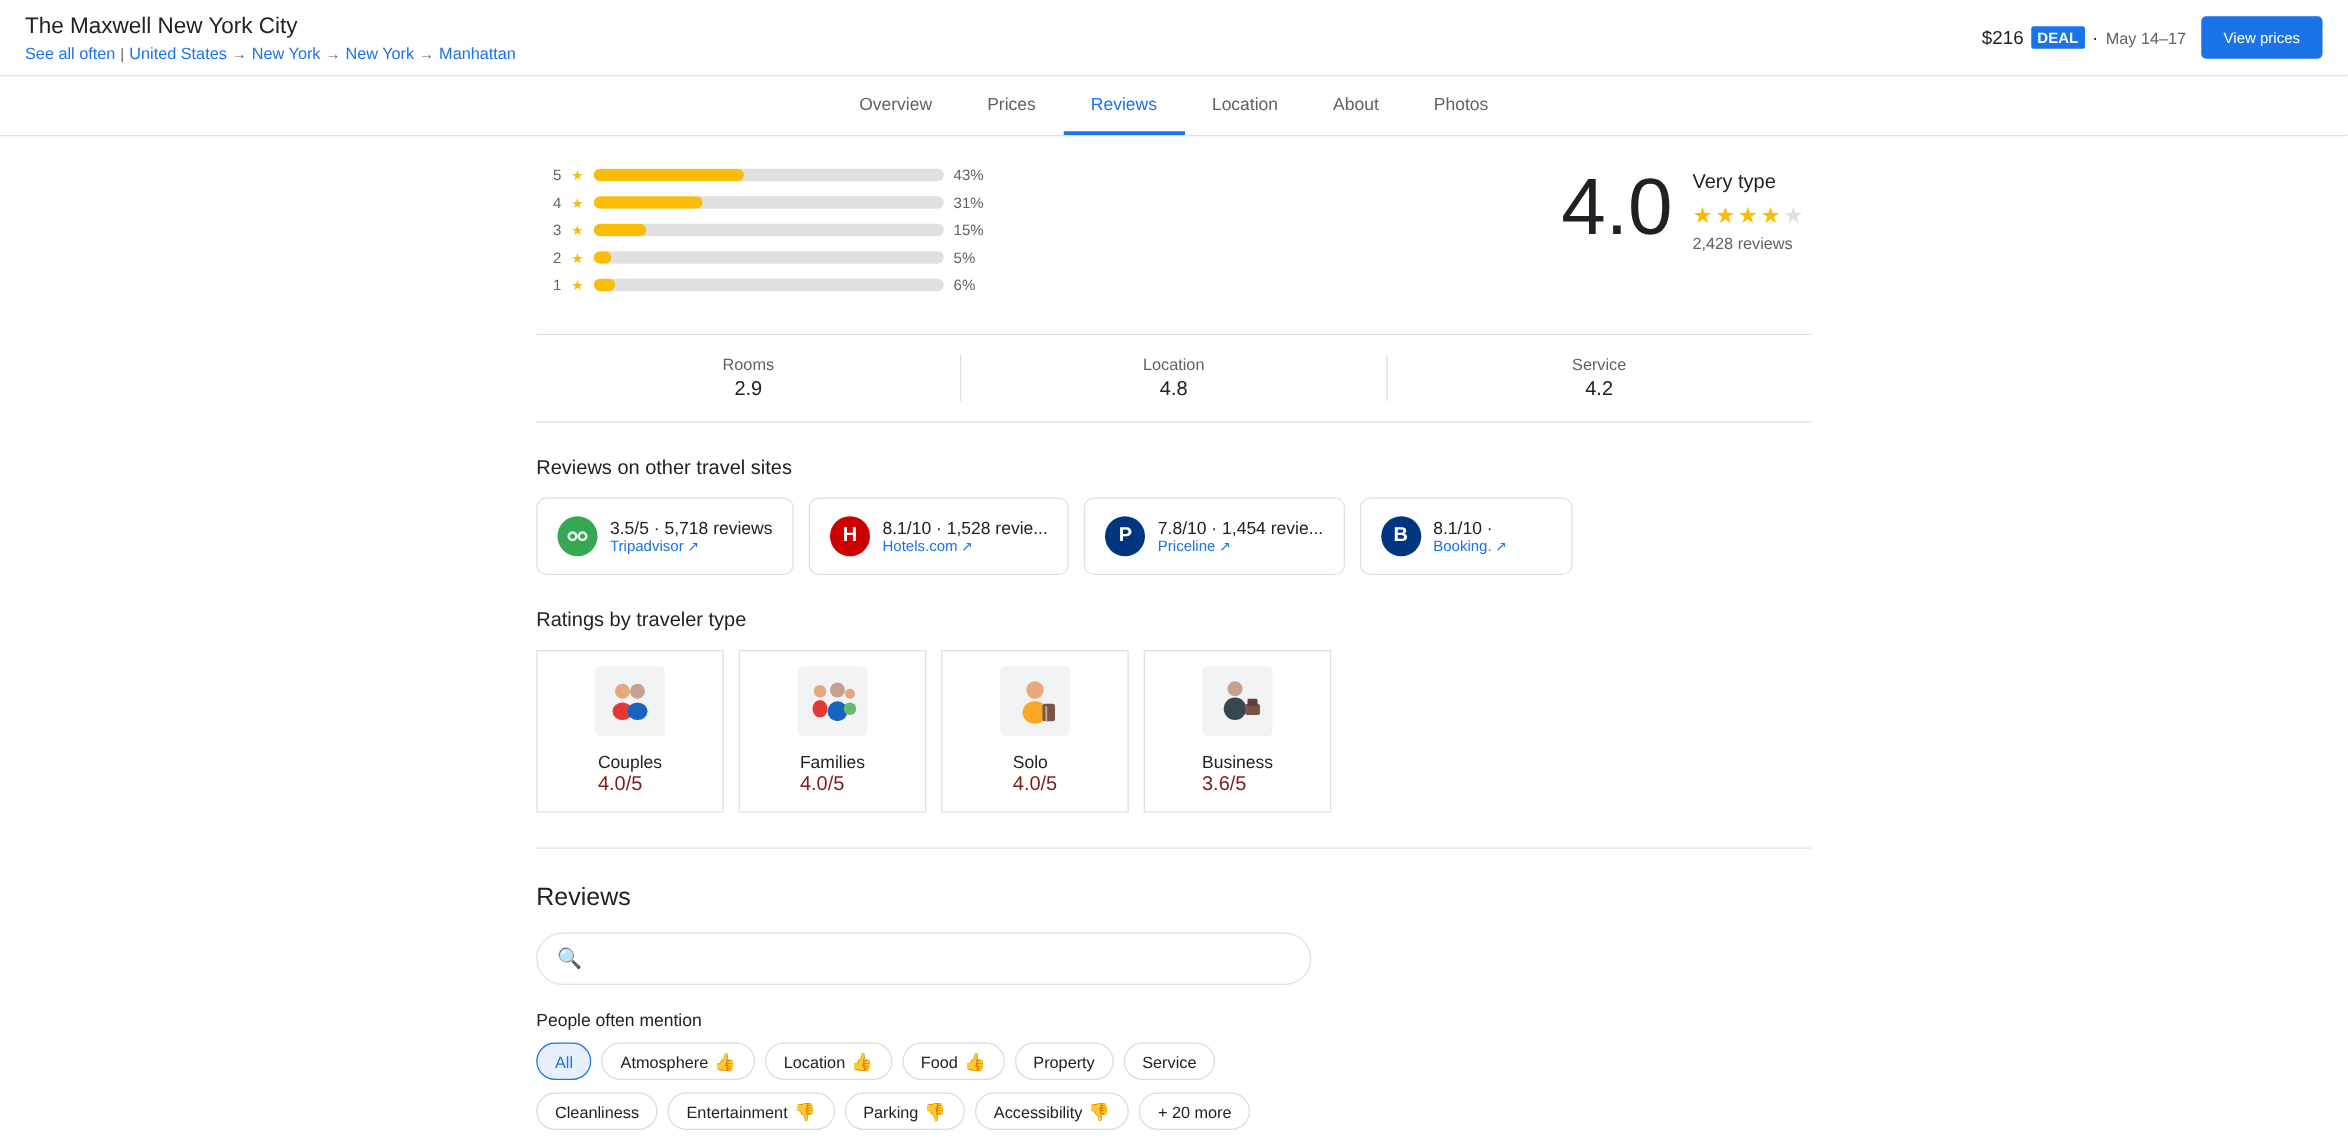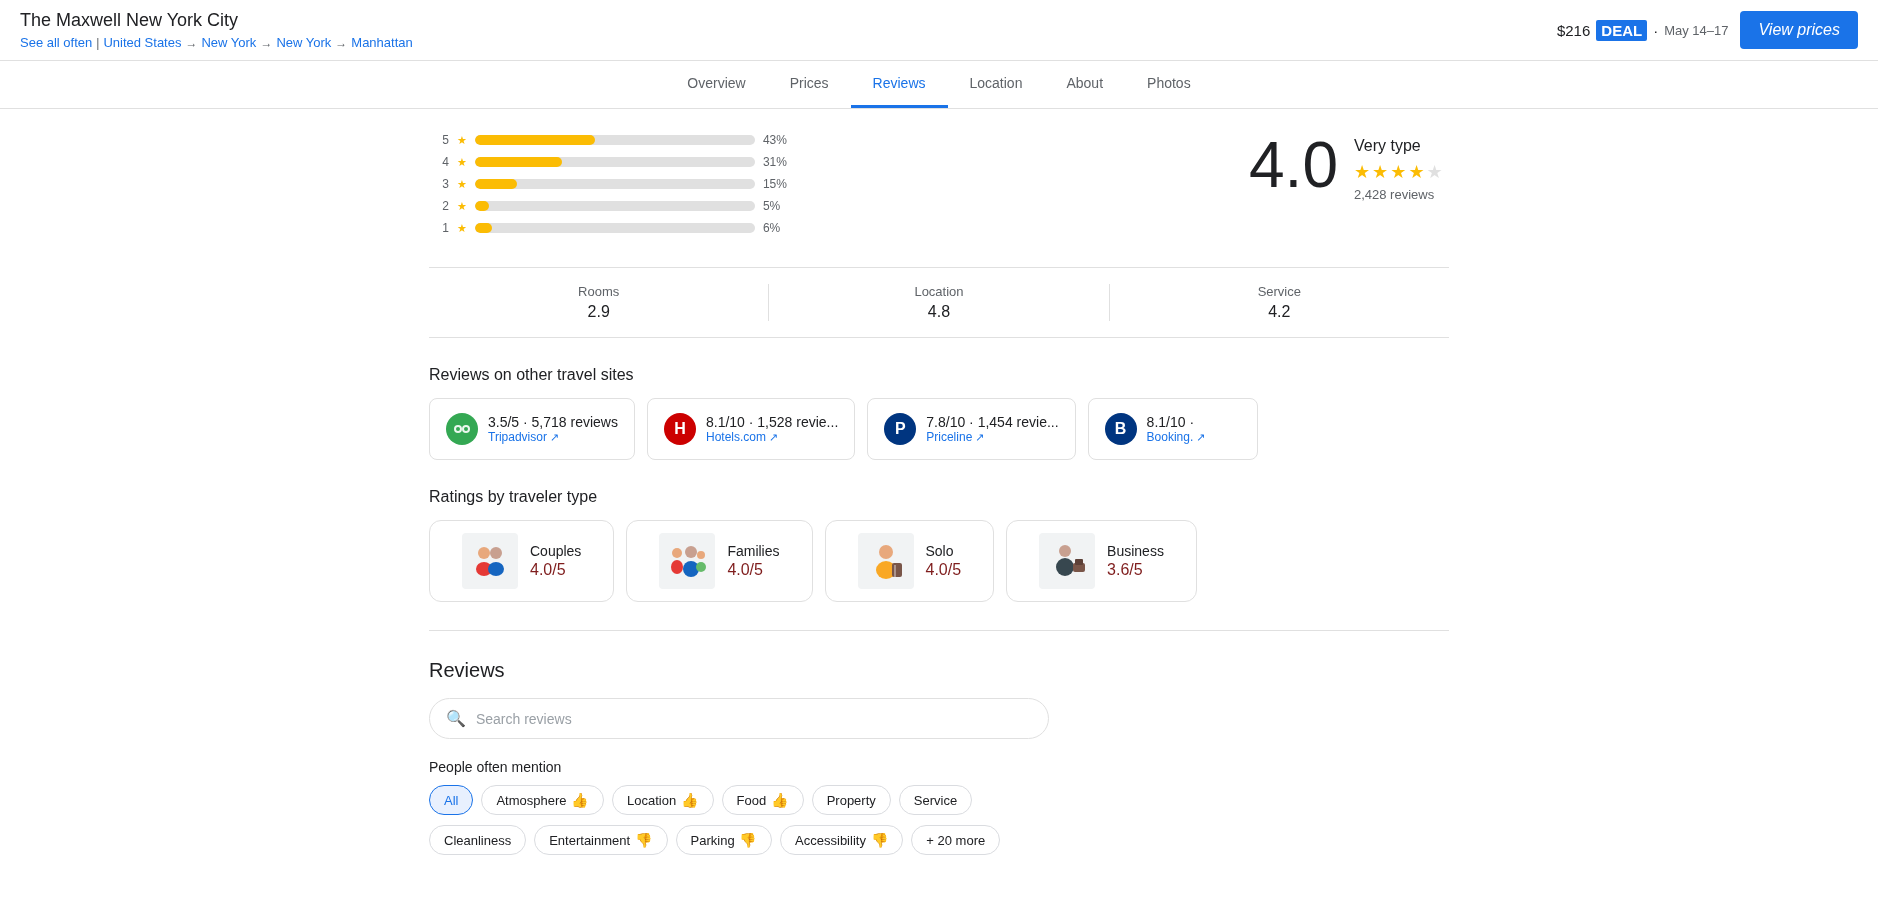--- a/index.html
+++ b/index.html
@@ -39,39 +39,38 @@
     .price-info {
       display: flex;
       align-items: center;
       gap: 6px;
       font-size: 15px;
       font-weight: 500;
     }
     .deal-badge {
       background: #1a73e8;
       color: #fff;
-      font-size: 15px;
+      font-size: 12px;
       font-weight: 700;
       padding: 2px 5px;
       border-radius: 2px;
     }
     .date-range {
       color: #5f6368;
       font-size: 13px;
     }
     .view-prices-btn {
       background: #1a73e8;
       color: #fff;
       border: none;
       border-radius: 4px;
       padding: 10px 18px;
-      font-size: 16px;
+      font-size: 12px;
       font-weight: 500;
       cursor: pointer;
-      font-style: italic;
     }
 
     
     .nav-tabs {
       display: flex;
       justify-content: center;
       gap: 0;
       border-bottom: 1px solid #e0e0e0;
       padding: 0 20px;
     }
@@ -280,27 +279,28 @@
     .external-icon { font-size: 11px; }
 
     
     .traveler-types {
       display: flex;
       gap: 12px;
       flex-wrap: wrap;
     }
     .traveler-card {
       border: 1px solid #e0e0e0;
-      border-radius: 12px;
-      padding: 12px 32px;
+      border-radius: 0;
+      padding: 12px 16px;
       display: flex;
       align-items: center;
       gap: 12px;
       min-width: 150px;
       cursor: pointer;
+      flex-direction: column;
     }
     .traveler-img {
       width: 56px;
       height: 56px;
       background: #f1f3f4;
       border-radius: 4px;
       display: flex;
       align-items: center;
       justify-content: center;
       font-size: 28px;
@@ -619,21 +619,20 @@
     </div>
 
   </div>
 
   <hr class="divider-line">
 
   <div class="reviews-section-title">Reviews</div>
 
   <div class="search-reviews">
     <span class="search-icon">🔍</span>
-    <input type="text" class="search-input" placeholder="Search reviews" style="">
   </div>
 
   <div class="people-mention-title">People often mention</div>
 
   <div class="chips-row">
     <button class="chip active">All</button>
     <button class="chip">Atmosphere <span class="chip-icon">👍</span></button>
     <button class="chip">Location <span class="chip-icon">👍</span></button>
     <button class="chip">Food <span class="chip-icon">👍</span></button>
     <button class="chip">Property</button>

